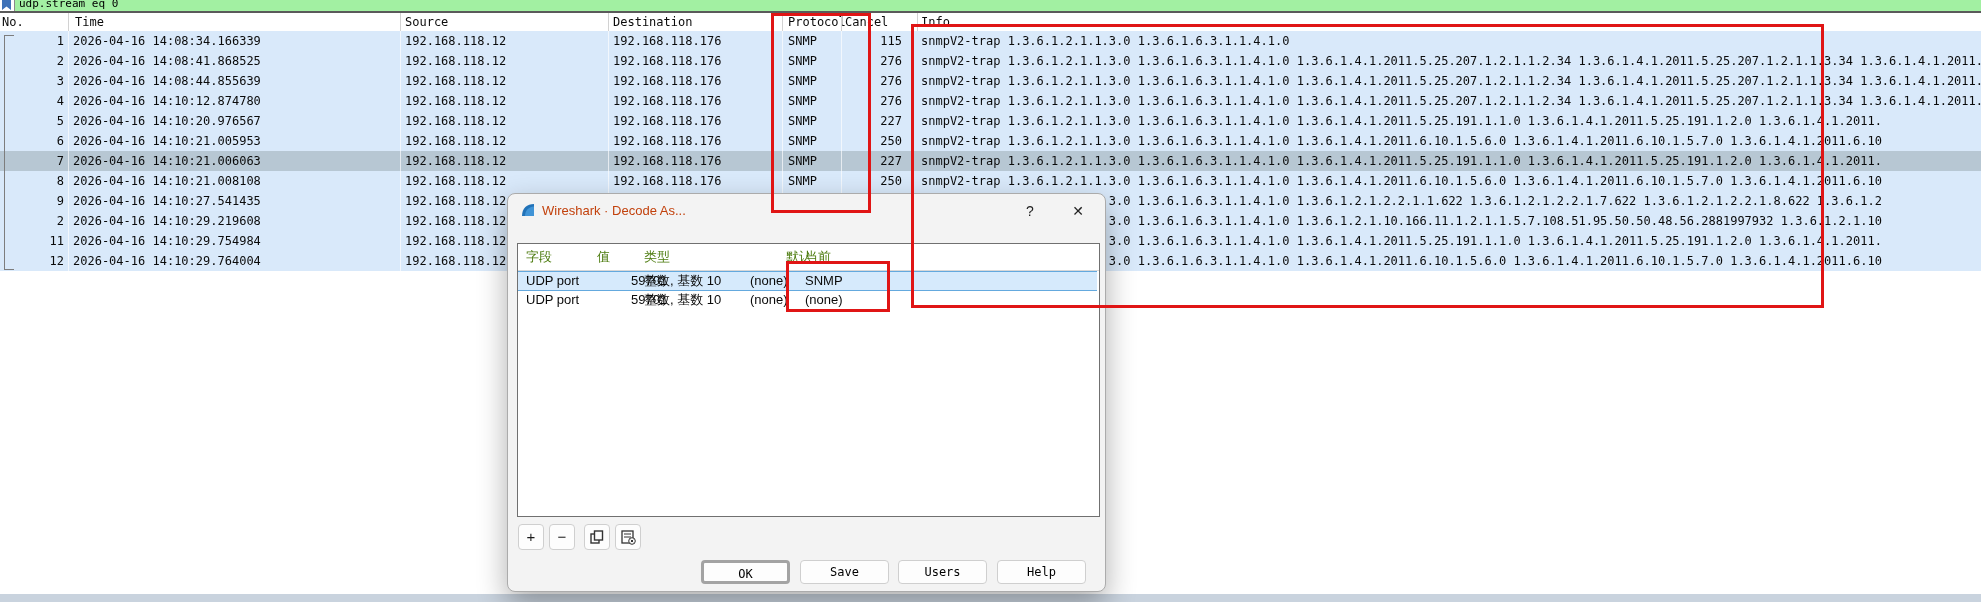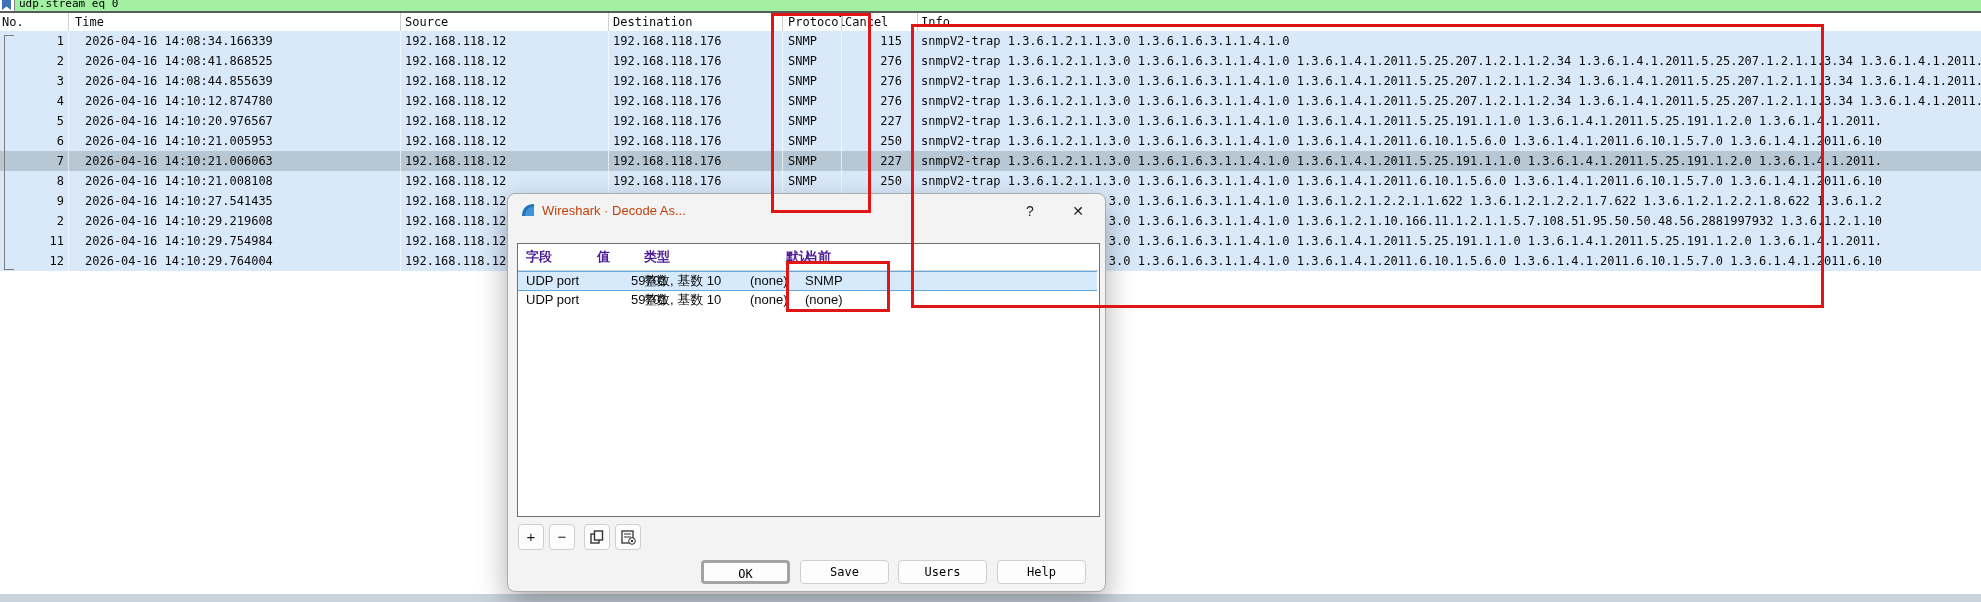--- a/index.html
+++ b/index.html
@@ -20,21 +20,21 @@
                 border-bottom:1px solid #c2c2c2;font-size:12px;}
   .plist-header span{position:absolute;top:2px;white-space:nowrap;}
   .hsep{position:absolute;top:13px;width:1px;height:18px;background:#d2d2d2;}
   .rsep{position:absolute;top:31px;width:1px;height:240px;background:rgba(255,255,255,0.65);z-index:2;}
 
   
   .prow{position:absolute;left:0;width:1981px;height:20px;background:#d9e9fa;font-size:12px;line-height:20px;}
   .prow.selected{background:#b7c7d3;}
   .c{position:absolute;white-space:nowrap;}
   .c.no{left:12px;width:52px;text-align:right;}
-  .c.time{left:73px;margin-left:12px;}
+  .c.time{left:73px;}
   .c.src{left:405px;}
   .c.dst{left:613px;}
   .c.proto{left:788px;}
   .c.len{left:832px;width:70px;text-align:right;}
   .c.info{left:921px;}
 
   .bracket{position:absolute;left:4px;top:35px;width:9px;height:233px;z-index:3;
            border-left:1px solid #7d7d7d;border-top:1px solid #7d7d7d;border-bottom:1px solid #7d7d7d;}
 
   .bottom-strip{position:absolute;left:0;top:594px;width:1981px;height:8px;background:#c9d3de;z-index:4;}
@@ -46,21 +46,21 @@
   .dlg-title-text{position:absolute;left:34px;top:9px;color:#c2410c;}
   .fin-logo{position:absolute;left:12px;top:8px;width:16px;height:16px;}
   .dlg-help{position:absolute;left:510px;top:5px;width:24px;height:24px;text-align:center;line-height:24px;
             font-size:14px;color:#222;}
   .dlg-close{position:absolute;left:558px;top:5px;width:24px;height:24px;text-align:center;line-height:24px;
              font-size:14px;color:#222;}
 
   .dlg-table{position:absolute;left:9px;top:49px;width:581px;height:272px;background:#ffffff;
              border:1px solid #707070;}
   .dlg-thead{position:absolute;left:0;top:0;width:100%;height:26px;border-bottom:1px solid #d8d8d8;}
-  .dlg-th{position:absolute;top:4px;font-size:13px;color:#4c1d95;white-space:nowrap;font-weight:bold;}
+  .dlg-th{position:absolute;top:4px;font-size:13px;color:#4d7c0f;white-space:nowrap;}
   .th-field{left:8px;}.th-value{left:79px;}.th-type{left:126px;}.th-default{left:232px;padding-left:36px;}.th-current{left:287px;}
   .dlg-row{position:absolute;left:0;width:579px;height:18px;font-size:13px;line-height:18px;}
   .dlg-row.selected{background:#d6eafc;border-top:1px solid #64a9de;border-bottom:1px solid #64a9de;}
   .dlg-cell{position:absolute;white-space:nowrap;}
   .cell-field{left:8px;}.cell-value{left:65px;margin-left:48px;}.cell-type{left:126px;}.cell-default{left:232px;}.cell-current{left:287px;}
 
   .tool-btn{position:absolute;width:26px;height:26px;background:#fdfdfd;border:1px solid #cfcfcf;
             border-radius:4px;text-align:center;line-height:24px;font-size:15px;color:#1a1a1a;box-sizing:border-box;}
   .dlg-link{position:absolute;right:15px;top:336px;font-family:"DejaVu Sans Mono", monospace;
             font-style:italic;font-size:12px;color:#1254c8;text-decoration:underline;white-space:nowrap;}

